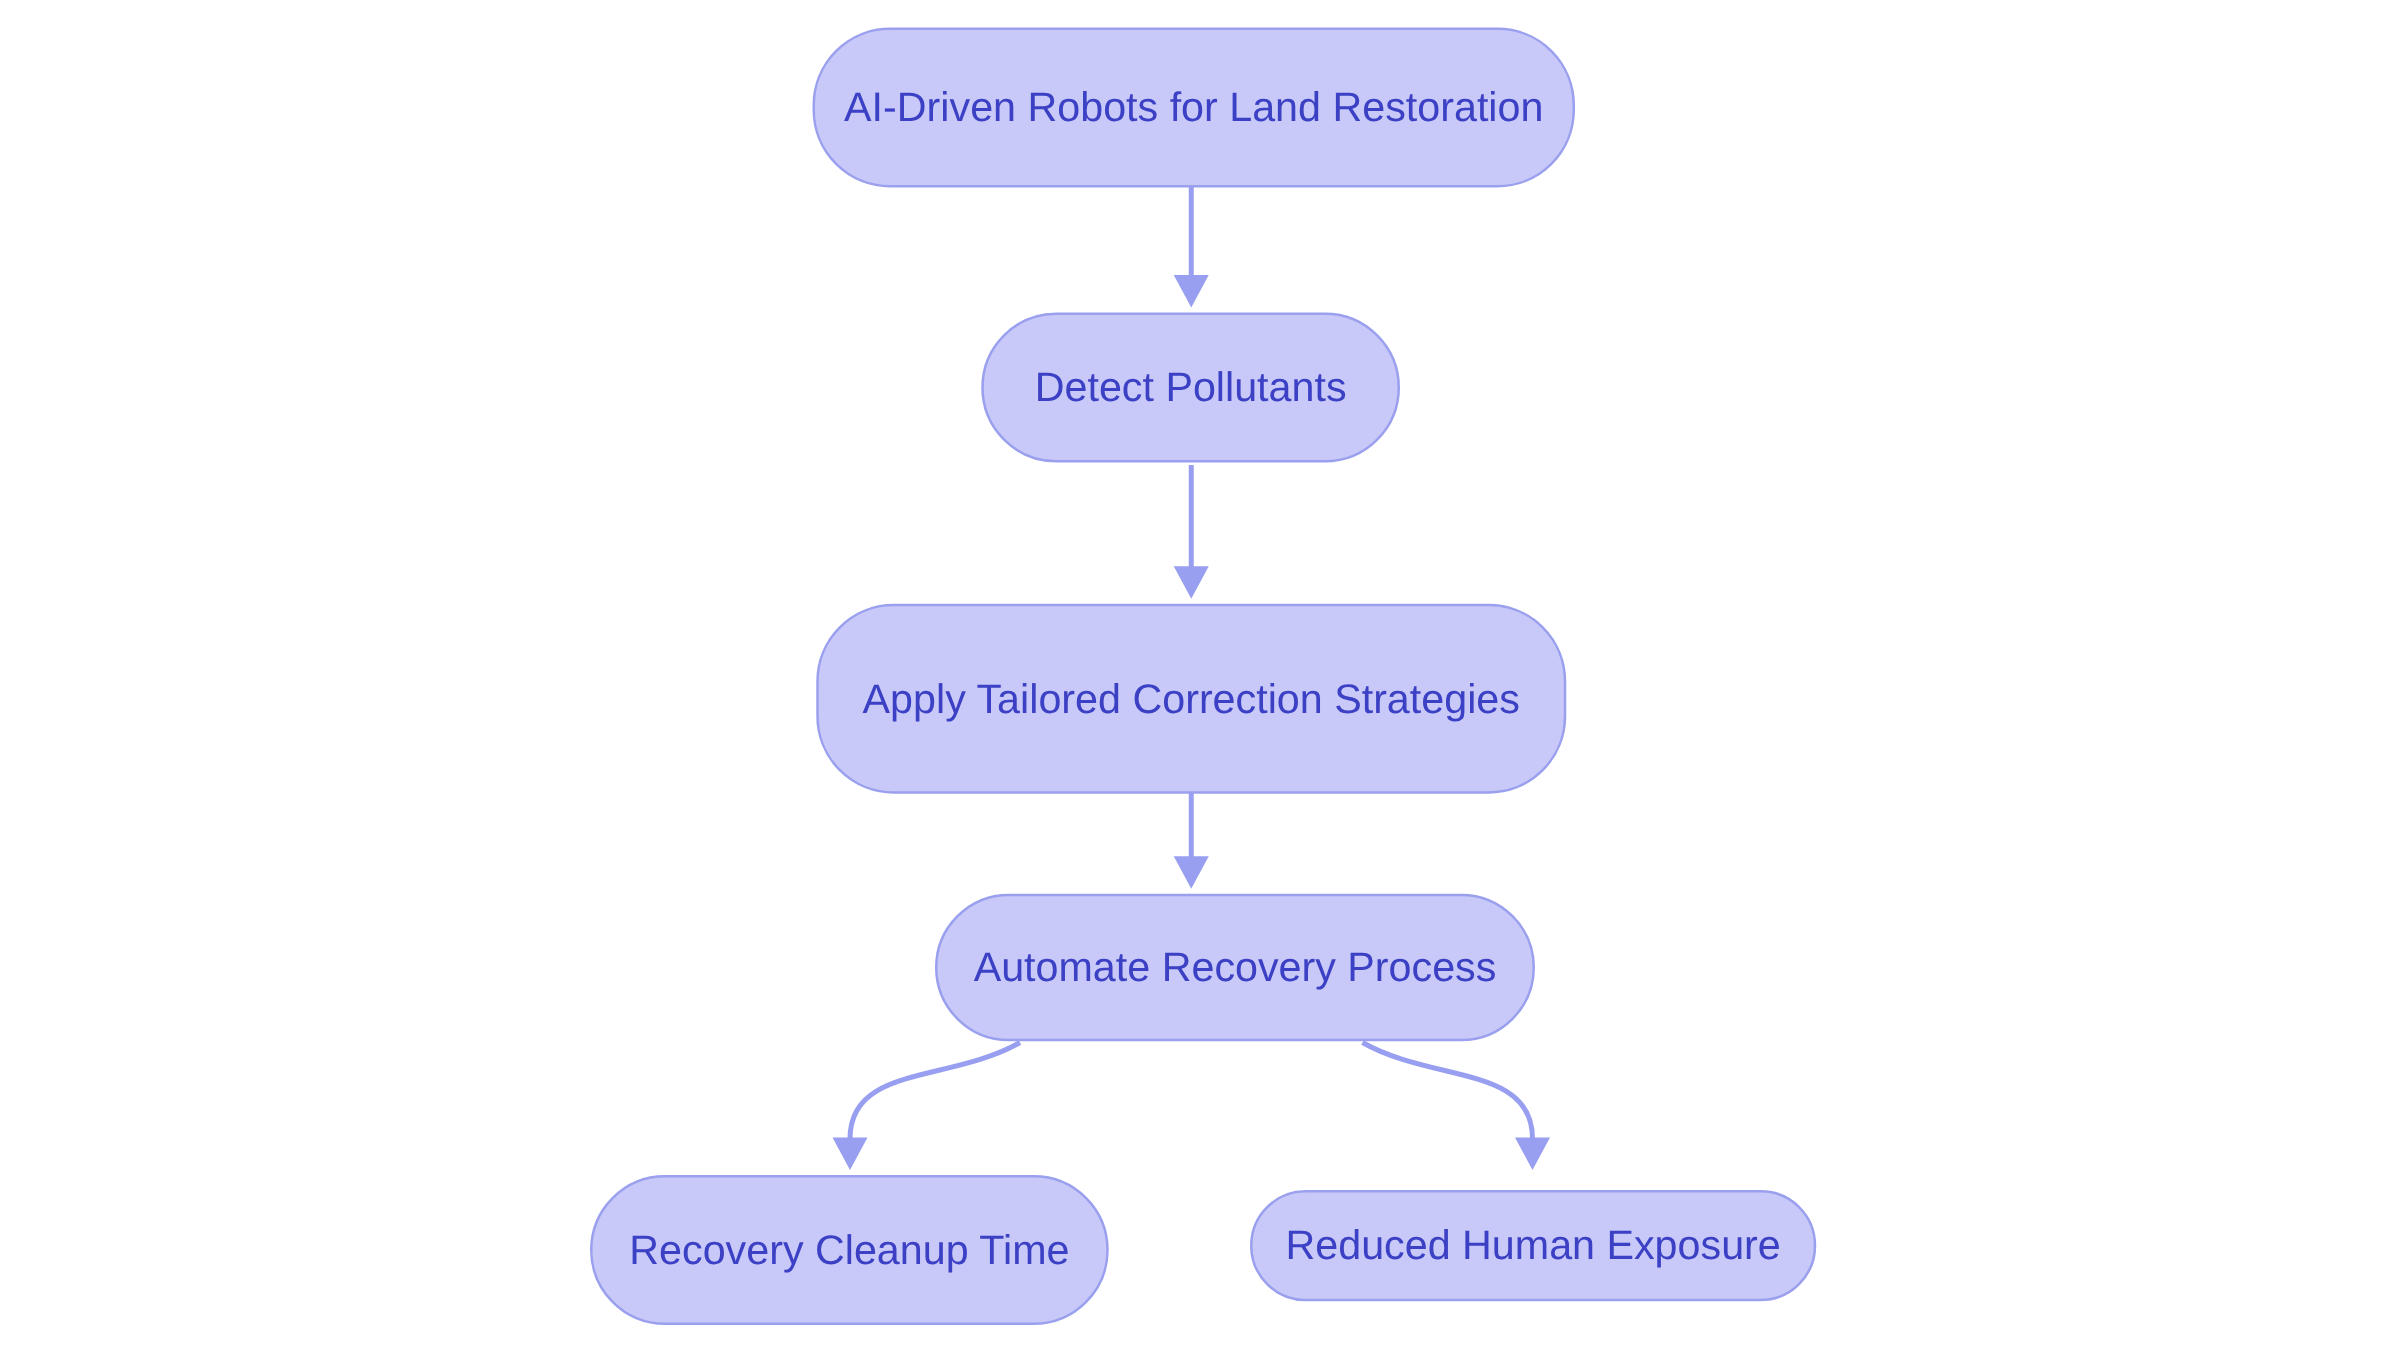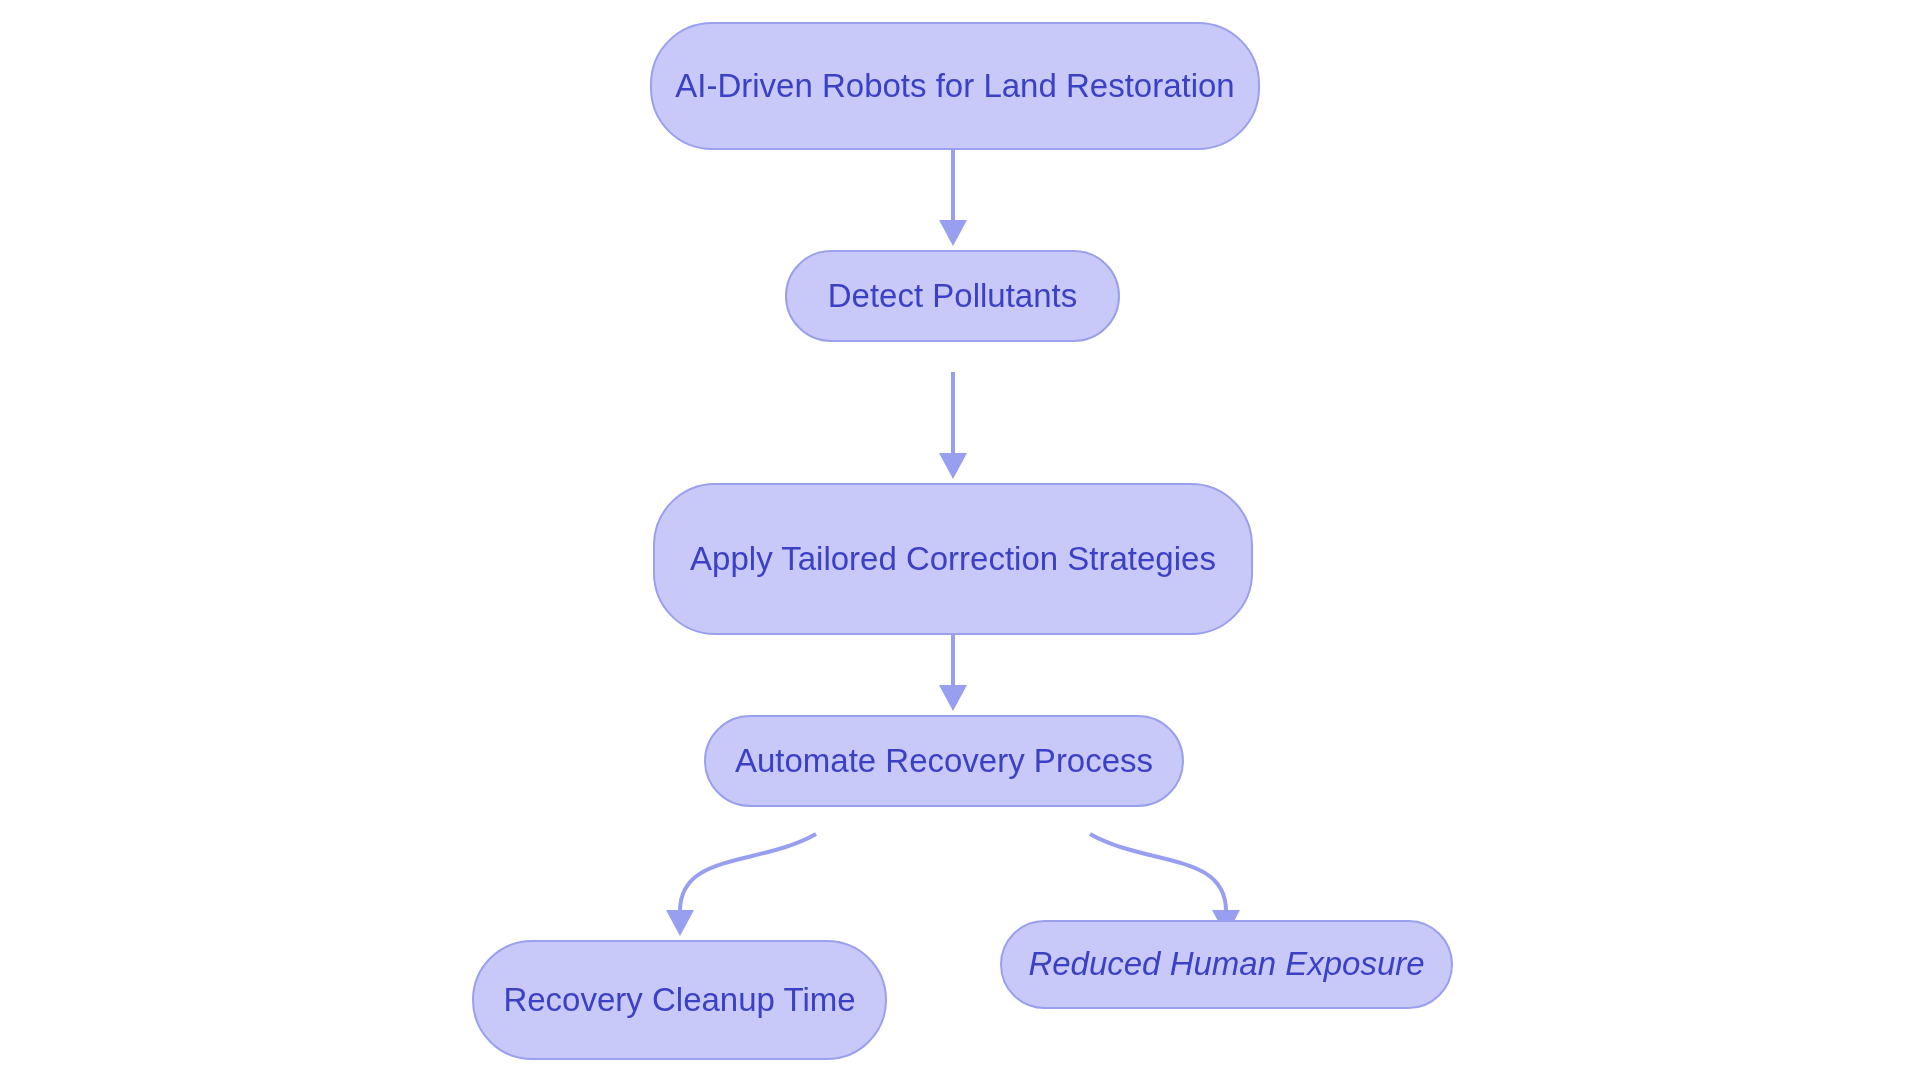--- a/index.html
+++ b/index.html
@@ -45,25 +45,25 @@
     color:var(--node-text);
     font-size:33px;
     line-height:1.1;
     display:flex;
     align-items:center;
     justify-content:center;
     text-align:center;
     white-space:nowrap;
   }
   .n-root     {left:650px;  top:22px;  width:610px; height:128px;}
-  .n-detect   {left:785px;  top:250px; width:335px; height:92px;}
+  .n-detect   {left:785px;  top:250px; width:335px; height:120px;}
   .n-apply    {left:653px;  top:483px; width:600px; height:152px;}
-  .n-automate {left:704px;  top:715px; width:480px; height:92px;}
+  .n-automate {left:748px;  top:715px; width:480px; height:118px;}
   .n-minimized{left:472px;  top:940px; width:415px; height:120px;}
-  .n-reduced  {left:1000px; top:920px; width:453px; height:89px;font-style:italic;}
+  .n-reduced  {left:1000px; top:952px; width:453px; height:89px;}
 </style>
 </head>
 <body>
 
 <div class="canvas">
 
   <svg class="edges" viewBox="0 0 1920 1083" aria-hidden="true">
 
     <g>
       <path class="edge-line" d="M 953 140 L 953 221"></path>

